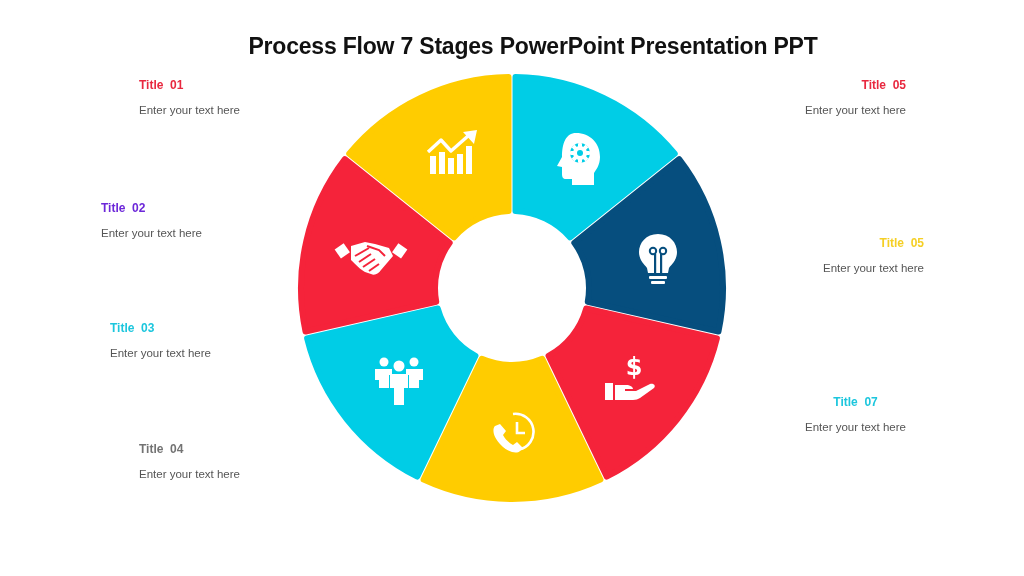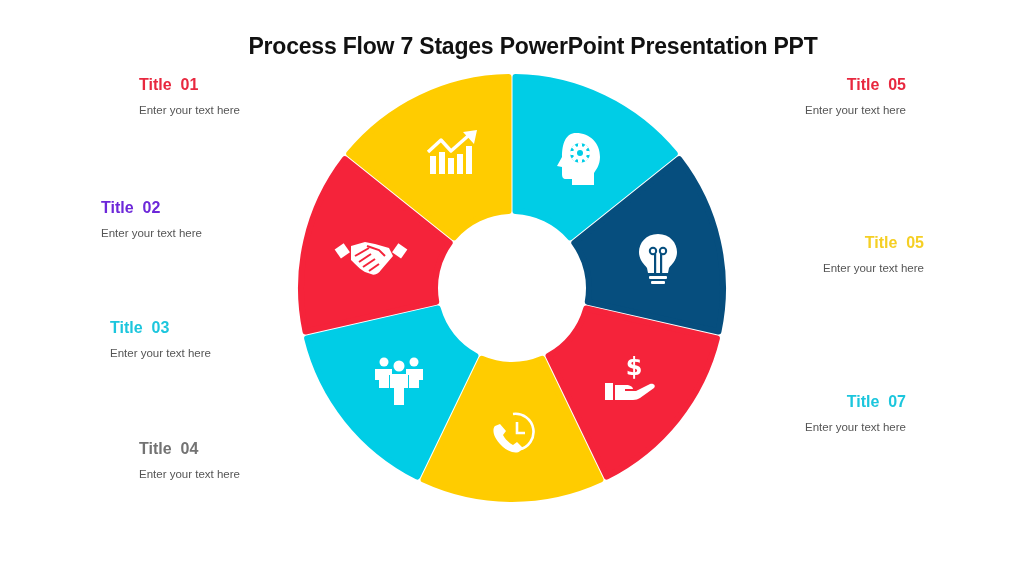--- a/index.html
+++ b/index.html
@@ -8,21 +8,21 @@
       position: relative; overflow: hidden;
       font-family: "Liberation Sans", "DejaVu Sans", sans-serif;
     }
     .page-title {
       position: absolute; left: 0; width: 1066px; top: 33px;
       text-align: center; font-size: 23px; font-weight: bold; color: #111111;
       letter-spacing: -0.2px;
     }
     .label-block { position: absolute; }
     .label-block .ttl {
-      font-size: 16px; font-weight: bold; line-height: 20px; white-space: pre;
+      font-size: 12px; font-weight: bold; line-height: 20px; white-space: pre;
     }
     .label-block .sub {
       font-size: 11.5px; color: #555555; line-height: 16px; margin-top: 7px; white-space: nowrap;
     }
     .right { text-align: right; }
     #ring { position: absolute; left: 0; top: 0; }
   </style>
 </head>
 <body>
 
@@ -127,16 +127,16 @@
 </div>
 
 <div class="label-block right" style="right:118px; top:75px;">
   <div class="ttl" style="color: rgb(232, 40, 63);">Title  05</div>
   <div class="sub">Enter your text here</div>
 </div>
 <div class="label-block right" style="right:100px; top:233px;">
   <div class="ttl" style="color: rgb(245, 207, 36);">Title  05</div>
   <div class="sub">Enter your text here</div>
 </div>
-<div class="label-block right" style="right:118px; top:392px;">
+<div class="label-block right" style="right:118px; top:392px;text-align:center;">
   <div class="ttl" style="color: rgb(28, 198, 221);">Title  07</div>
   <div class="sub">Enter your text here</div>
 </div>
 
 </body></html>

